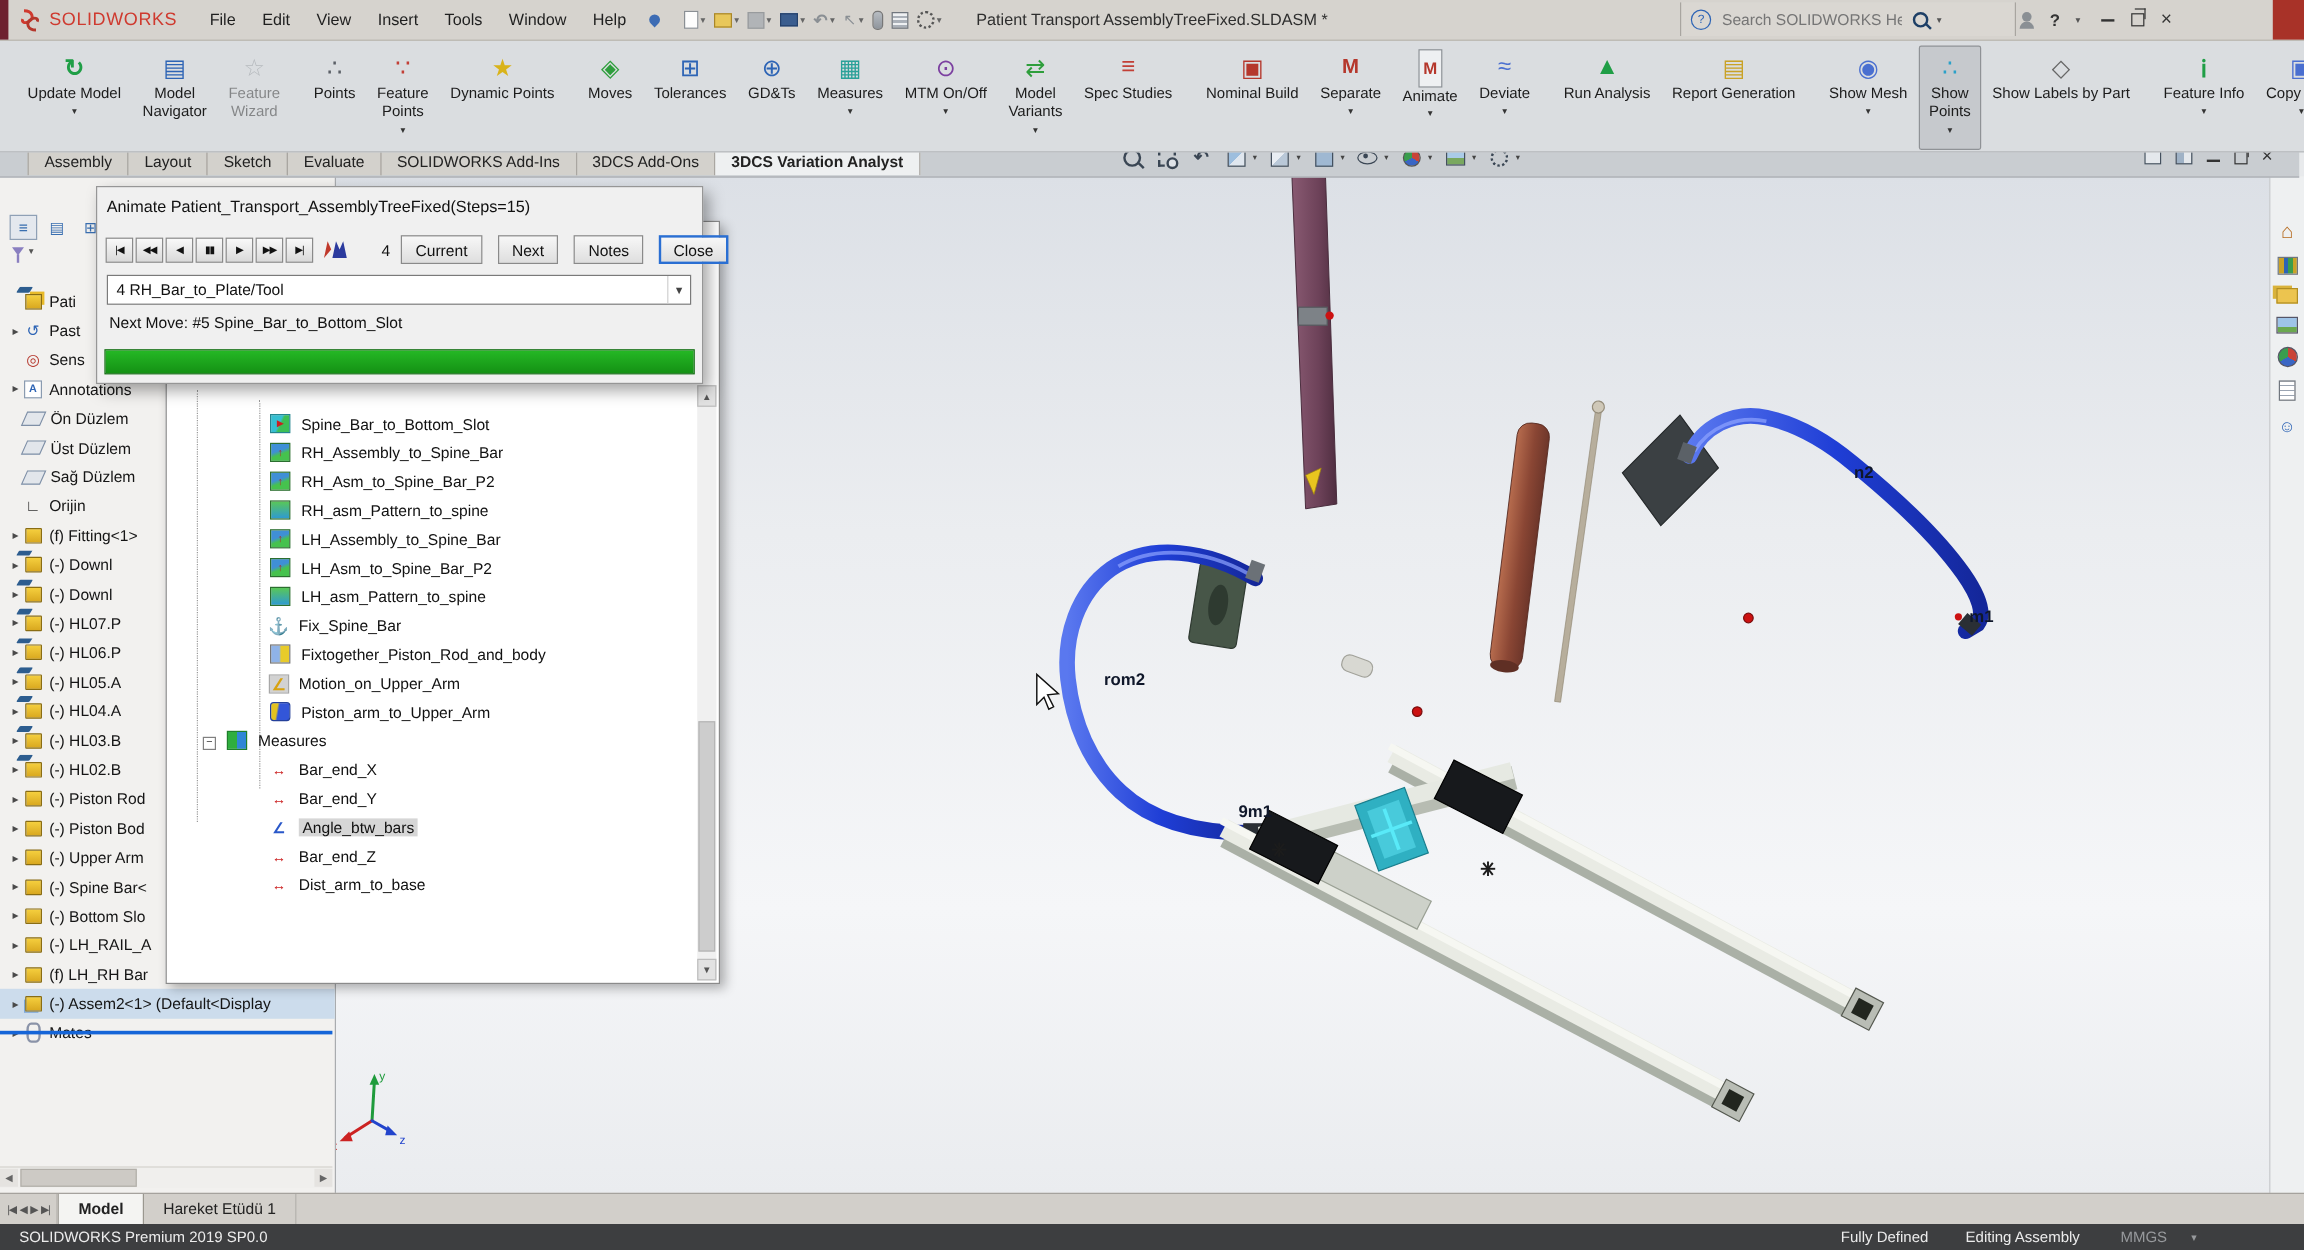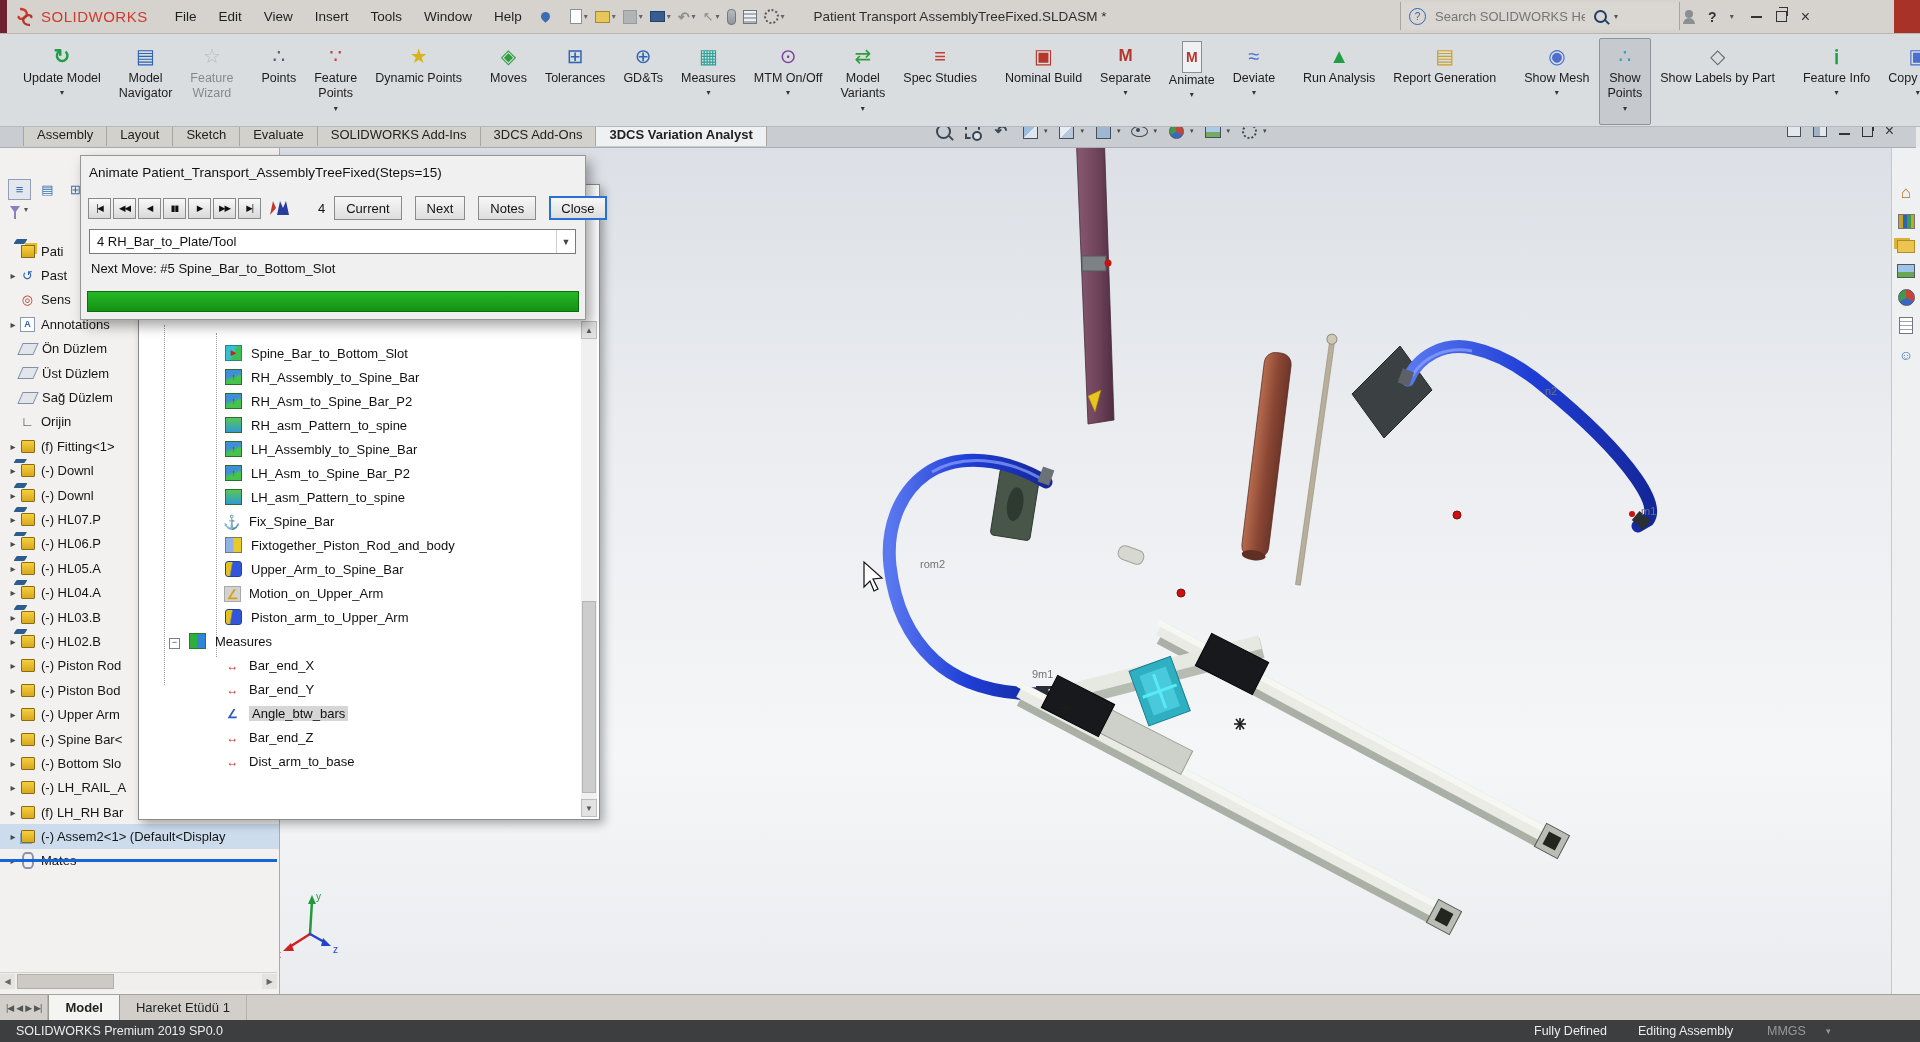--- a/index.html
+++ b/index.html
@@ -88,21 +88,21 @@
 .taskpane{position:absolute;right:0;top:147px;width:28px;bottom:47px;background:#eef0f1;border-left:1px solid #c6c9cc;z-index:2;display:flex;flex-direction:column;align-items:center;padding-top:36px;gap:11px}
 .tp{width:20px;height:20px;display:flex;align-items:center;justify-content:center}
 .tp-solidworks-resources{font-size:17px;color:#b56a1e}
 .tp-design-library{width:15px;height:13px;background:repeating-linear-gradient(90deg,#c9a227 0 4px,#2d64b5 4px 8px,#3a9d4e 8px 12px);border:1px solid #70767e}
 .tp-file-explorer{width:16px;height:11px;background:#ecc44f;border:1px solid #b08d22;box-shadow:-4px -3px 0 -1px #d9b23a}
 .tp-view-palette{width:16px;height:12px;border:1px solid #556;background:linear-gradient(#9ec4e8 60%,#6aa84f 60%)}
 .tp-appearances-scenes{width:15px;height:15px;border-radius:50%;background:conic-gradient(#c94438 0 120deg,#3a66c4 0 240deg,#3a9d4e 0);border:1px solid #556}
 .tp-custom-properties{width:12px;height:15px;background:repeating-linear-gradient(#fff 0 3px,#9aa4b2 3px 4px);border:1px solid #70767e}
 .tp-solidworks-forum{font-size:14px;color:#2d64b5;font-weight:bold}
 .modelsvg{position:absolute;left:0;top:0;width:1920px;height:1042px;z-index:3;pointer-events:none}
-.vlabel{position:absolute;color:#737373;font-size:11px;font-weight:normal;z-index:4;pointer-events:none}
+.vlabel{position:absolute;color:#0f172a;font-size:14px;font-weight:bold;z-index:4;pointer-events:none}
 
 .ftree{position:absolute;left:0;top:147px;width:279px;bottom:47px;background:#f2f1ef;border-right:1px solid #a9acaf;z-index:4}
 .ft-tabs{position:absolute;top:32px;left:8px;display:flex;gap:5px}
 .pt{width:21px;height:19px;display:flex;align-items:center;justify-content:center;font-size:13px;color:#3a6fb0;border:1px solid transparent}
 .pt.sel{background:#e4e8ee;border:1px solid #8fa0b5}
 .ft-filter{position:absolute;top:58px;left:10px;display:flex;align-items:center;gap:4px;color:#555}
 .ftrows{position:absolute;top:92px;left:0;right:0}
 .ftrow{height:24.4px;display:flex;align-items:center;padding-left:6px;font-size:13px;color:#151515;white-space:nowrap;overflow:hidden}
 .ftrow.selected{background:#ccdcec}
 .ft-arrow{width:14px;font-size:10px;color:#4a4a4a;text-align:center;flex:none}
@@ -806,24 +806,20 @@
         </div>
         <div class="mvrow lvl2">
           <span class="mvicon mv-anchor">⚓</span>
           <span>Fix_Spine_Bar</span>
         </div>
         <div class="mvrow lvl2">
           <span class="mvicon mv-fixt"></span>
           <span>Fixtogether_Piston_Rod_and_body</span>
         </div>
         <div class="mvrow lvl2">
-          <span class="mvicon mv-piston"></span>
-          <span>Upper_Arm_to_Spine_Bar</span>
-        </div>
-        <div class="mvrow lvl2">
           <span class="mvicon mv-motion iconsel">∠</span>
           <span>Motion_on_Upper_Arm</span>
         </div>
         <div class="mvrow lvl2">
           <span class="mvicon mv-piston"></span>
           <span>Piston_arm_to_Upper_Arm</span>
         </div>
         <div class="mvrow lvl1">
           <span class="mv-expander">−</span>
           <span class="mvicon mv-measnode"></span>

